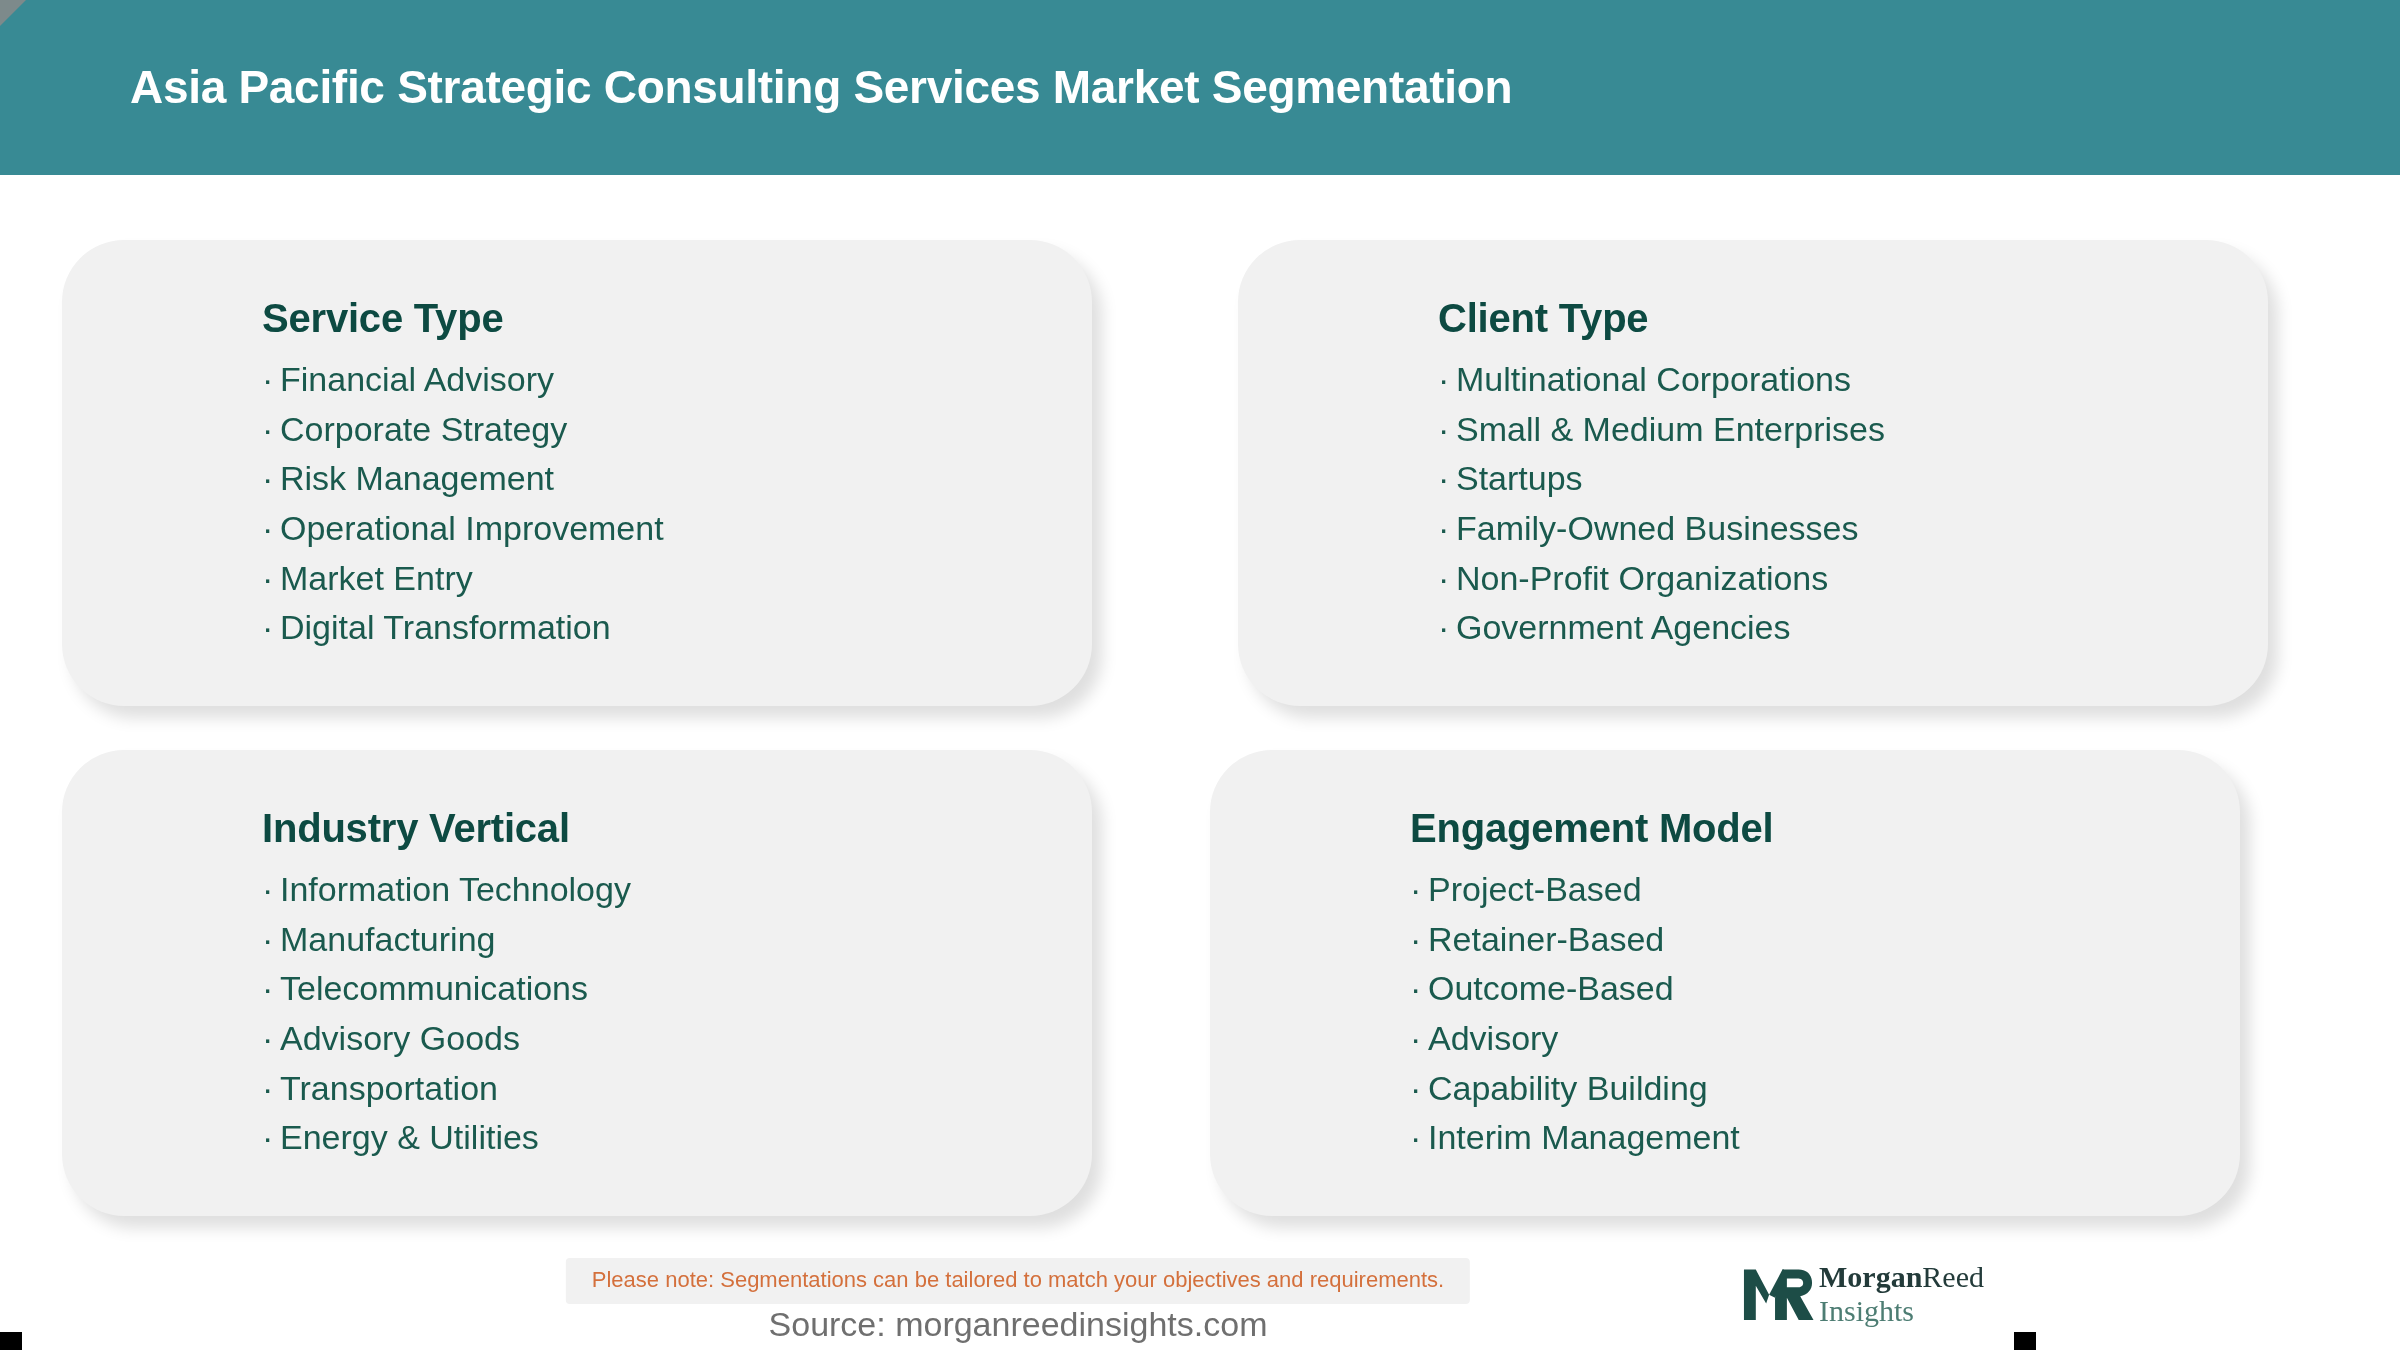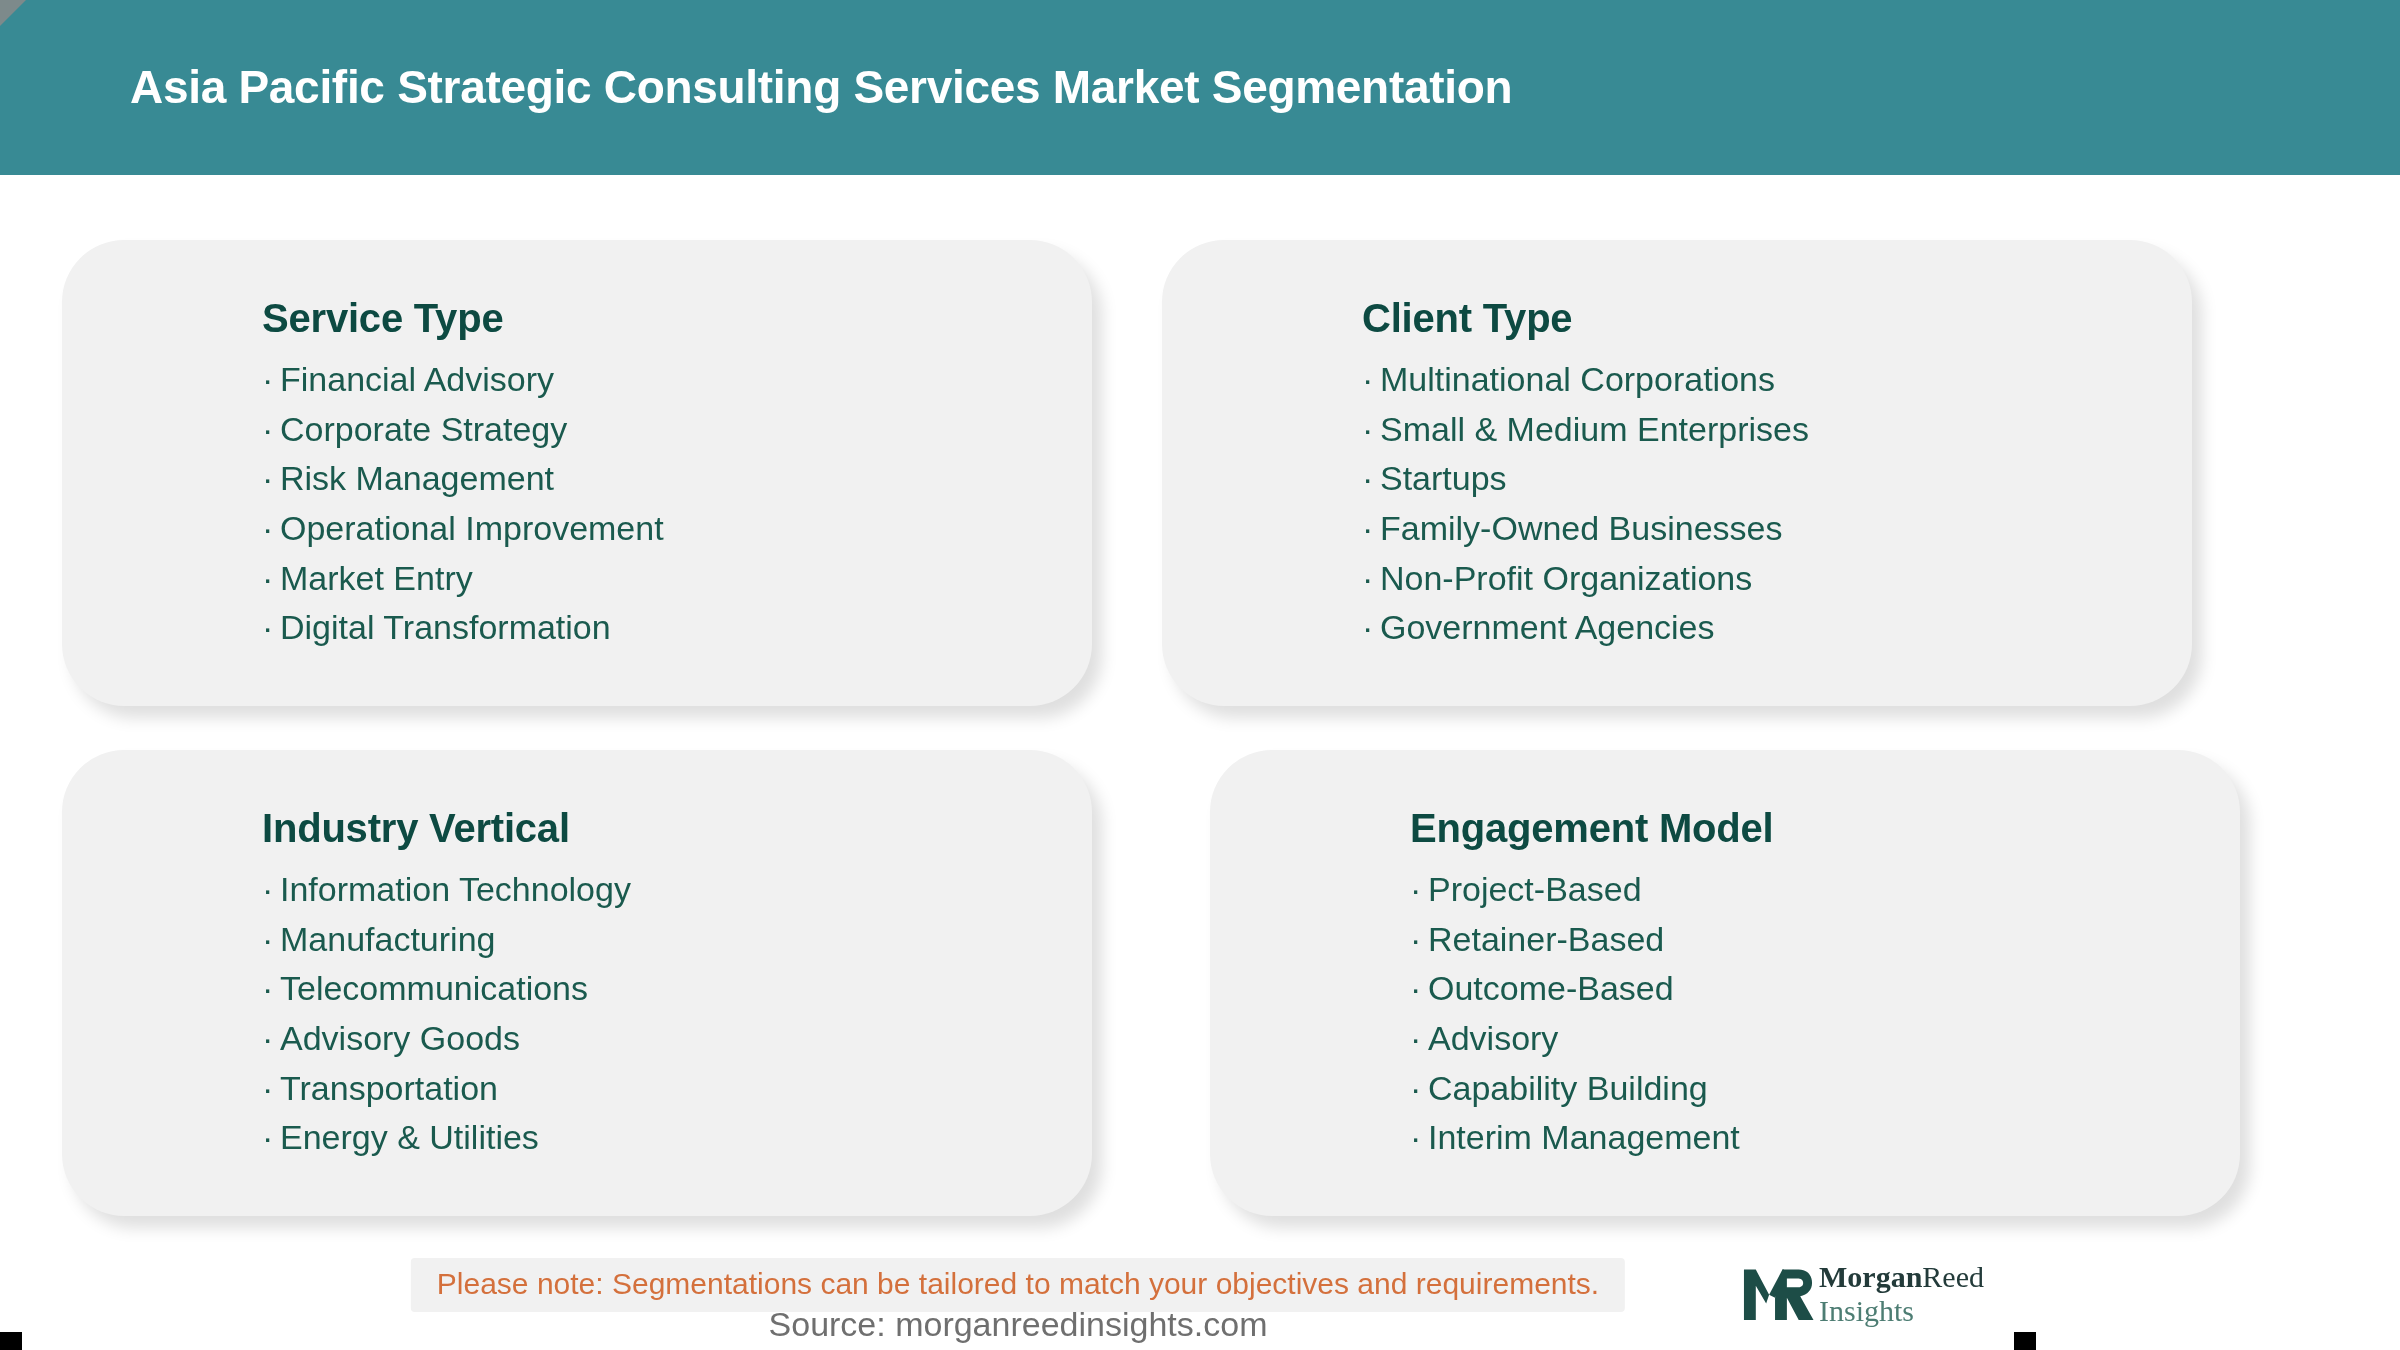--- a/index.html
+++ b/index.html
@@ -52,21 +52,21 @@
   .card {
     position:absolute;
     background:#f1f1f1;
     border-radius:62px;
     box-shadow:10px 12px 16px rgba(0,0,0,0.13);
   }
   .card.c0 { left:0;    top:0;   width:1030px; height:466px; }
   .card.c1 { left:1148; top:0;   width:1030px; height:466px; }
   .card.c2 { left:0;    top:510px; width:1030px; height:466px; }
   .card.c3 { left:1148; top:510px; width:1030px; height:466px; }
-  .card.c1 { left:1100px; }
+  .card.c1 { left:1176px; }
   .card.c3 { left:1148px; }
 
   .card-inner {
     position:absolute;
     left:200px;
     top:56px;
     right:20px;
   }
   .card-title {
     color:#0d4a42;
@@ -95,21 +95,21 @@
     position:absolute;
     left:50%;
     transform:translateX(-50%);
     top:1258px;
     background:#f1f1f1;
     padding:9px 26px 11px 26px;
     border-radius:4px;
   }
   .note-text {
     color:#d4703c;
-    font-size:30px;
+    font-size:22px;
     white-space:nowrap;
   }
   .source-text {
     position:absolute;
     left:50%;
     transform:translateX(-50%);
     top:1305px;
     color:#6f6f6f;
     font-size:34px;
     white-space:nowrap;

